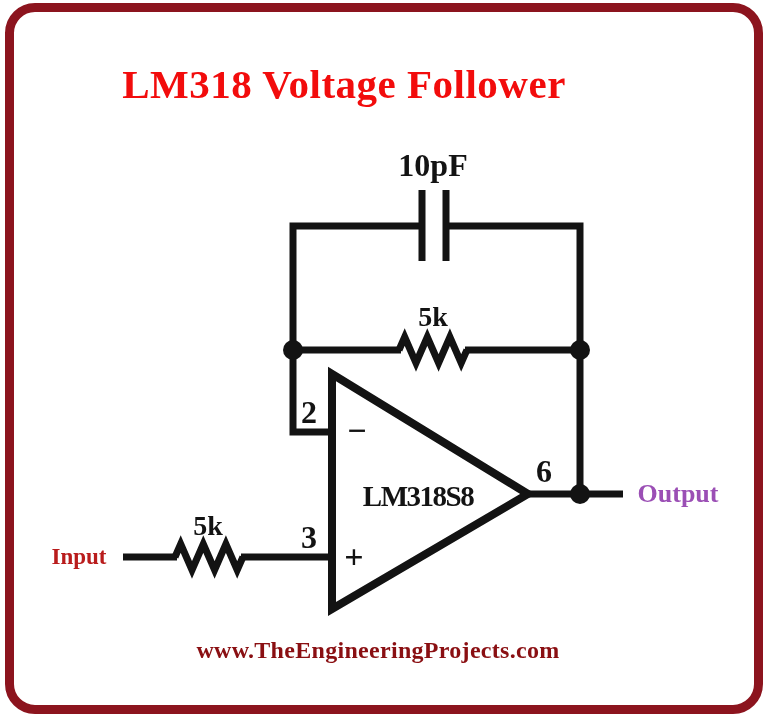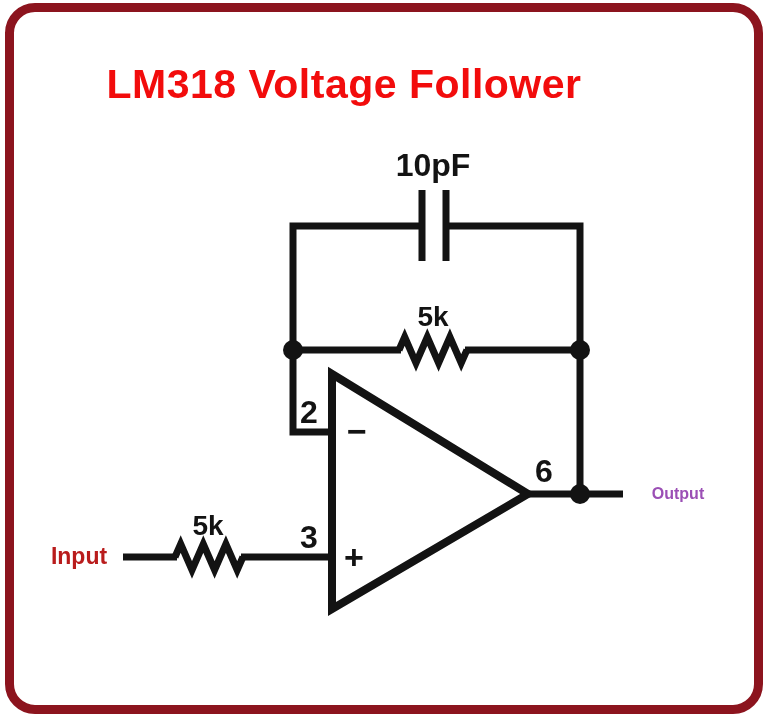--- a/index.html
+++ b/index.html
@@ -1,21 +1,21 @@
 <!DOCTYPE html>
 <html><head>
 <meta charset="utf-8">
 <style>
   html,body{margin:0;padding:0;background:#ffffff;}
   #canvas{
     position:relative;
     width:768px;height:720px;
     background:#ffffff;
     overflow:hidden;
-    font-family:Liberation Sans, sans-serif;
+    font-family:Liberation Serif, serif;
     filter: blur(0.35px);
     border-radius: 7px;
   }
   #frame{
     position:absolute;
     top:3px;left:5px;right:5px;bottom:6px;
     border:9px solid #8C141E;
     border-radius:30px;
     pointer-events:none;
   }
@@ -48,21 +48,21 @@
     font-size:29px;
     letter-spacing:-1.5px;
   }
   .input-label{
     left:79px;top:556px;
     font-size:23px;
     color:#b91c1c;
   }
   .output-label{
     left:678px;top:494px;
-    font-size:16px;
+    font-size:26px;
     color:#9B4FB5;
   }
   .site-label{
     left:378px;top:650px;
     font-size:24px;
     color:#8A0F12;
     letter-spacing:0.3px;
   }
   svg{position:absolute;top:0;left:0;}
   .wire{stroke:#131313;stroke-width:7;fill:none;stroke-linejoin:miter;stroke-linecap:butt;}
@@ -109,18 +109,20 @@
   <div class="lbl res-label-fb">5k</div>
   <div class="lbl res-label-in">5k</div>
 
   <div class="lbl pin pin2">2</div>
   <div class="lbl pin pin3">3</div>
   <div class="lbl pin pin6">6</div>
 
   <div class="lbl sign minus">−</div>
   <div class="lbl sign plus">+</div>
 
+  <div class="lbl opamp-label">LM318S8</div>
 
   <div class="lbl input-label">Input</div>
   <div class="lbl output-label">Output</div>
 
+  <div class="lbl site-label">www.TheEngineeringProjects.com</div>
 
 </div>
 
 </body></html>

